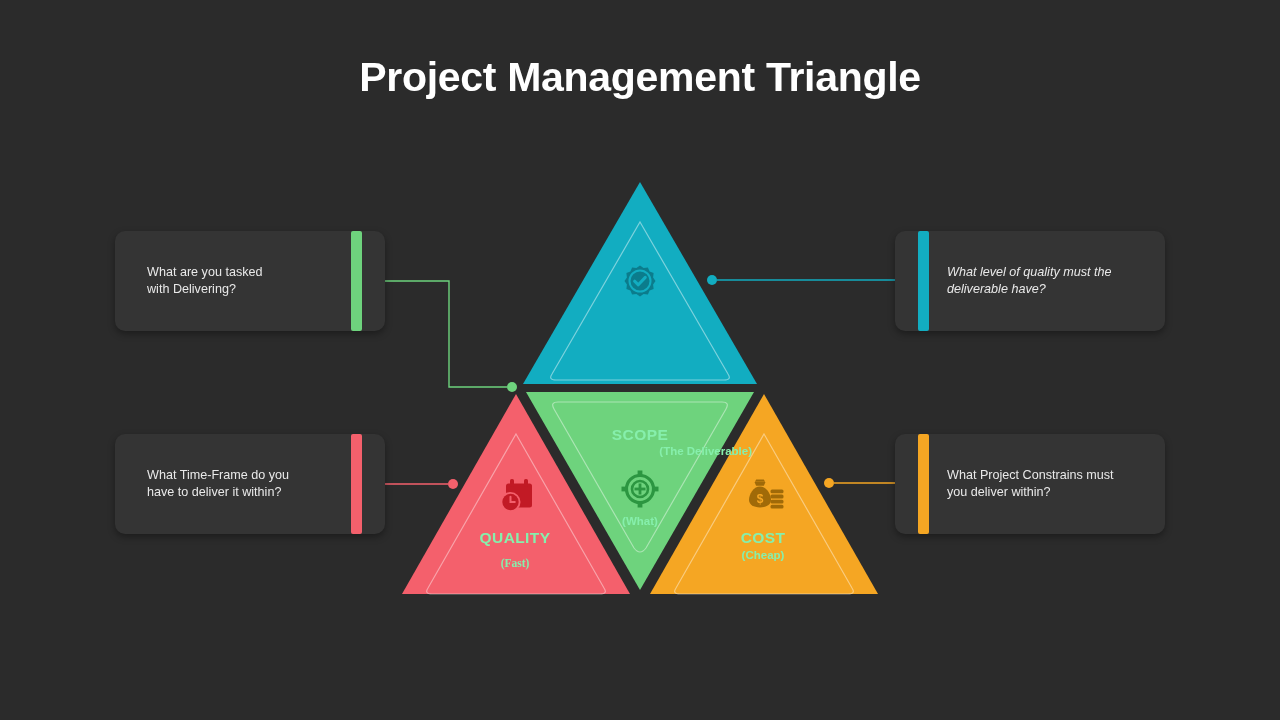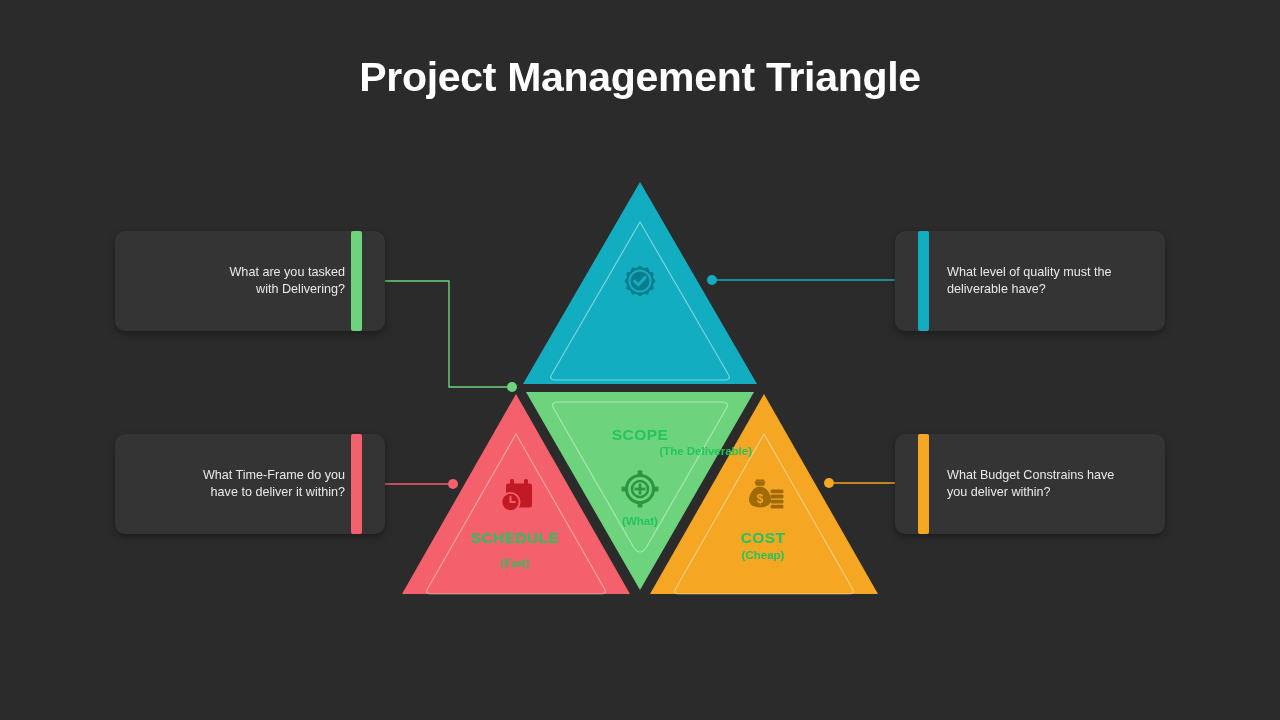--- a/index.html
+++ b/index.html
@@ -38,22 +38,22 @@
     position: absolute;
     top: 50%;
     transform: translateY(-50%);
     color: #e9e9e9;
     font-size: 12.6px;
     line-height: 1.35;
     white-space: pre-line;
   }
   
   .card.left .card-text {
-    right: 40px; left: 20px;
-    text-align: right;
+    right: 40px; left: 32px;
+    text-align: left;
   }
   .card.right .card-text {
     left: 52px; right: 16px;
     text-align: left;
   }
   .accent {
     position: absolute;
     top: 0; bottom: 0;
     width: 11px;
     border-radius: 2px;
@@ -73,21 +73,21 @@
   #triangle-diagram {
     position: absolute;
     left: 398px; top: 178px;
     width: 484px; height: 420px;
   }
   #triangle-svg { position: absolute; inset: 0; }
 
   .tri-label {
     position: absolute;
     text-align: center;
-    color: #22c55e;
+    color: #86efac;
     width: 200px;
   }
   .tri-title {
     font-size: 15.5px;
     font-weight: bold;
     letter-spacing: 0.4px;
     line-height: 1.25;
   }
   .tri-sub {
     font-size: 11.5px;
@@ -123,28 +123,28 @@
 with Delivering?</div>
     <div class="accent" style="background:#6ED37D;"></div>
   </div>
 
   <div class="card left" style="left:115px; top:434px;padding-left:48px;">
     <div class="card-text">What Time-Frame do you
 have to deliver it within?</div>
     <div class="accent" style="background:#F4606C;"></div>
   </div>
 
-  <div class="card right" style="left:895px; top:231px;">
+  <div class="card right" style="left:895px; top:231px;font-style:italic;">
     <div class="card-text">What level of quality must the
 deliverable have?</div>
     <div class="accent" style="background:#12ADC1;"></div>
   </div>
 
   <div class="card right" style="left:895px; top:434px;">
-    <div class="card-text">What Budget Constrains have
+    <div class="card-text">What Project Constrains must
 you deliver within?</div>
     <div class="accent" style="background:#F5A623;"></div>
   </div>
 
   <div id="triangle-diagram">
 
     <svg id="triangle-svg" viewBox="0 0 484 420" width="484" height="420">
 
       <g>
         <polygon points="242,4 359,206 125,206" fill="#12ADC1"></polygon>
@@ -194,21 +194,21 @@
     <div class="tri-icon" style="left:98px; top:297px;">
       <svg width="42" height="42" viewBox="0 0 42 42">
         <rect x="10" y="8.5" width="26" height="24" rx="2.5" fill="#C21A25"></rect>
         <rect x="14" y="4" width="4" height="8" rx="1.6" fill="#C21A25"></rect>
         <rect x="28" y="4" width="4" height="8" rx="1.6" fill="#C21A25"></rect>
         <circle cx="14.5" cy="27" r="10" fill="#F4606C"></circle>
         <circle cx="14.5" cy="27" r="8.2" fill="#C21A25"></circle>
         <path d="M14.5 21.8V27h4.3" fill="none" stroke="#F4606C" stroke-width="2" stroke-linecap="round"></path>
       </svg>
     </div>
-    <div class="tri-label tri-title" style="left:17px; top:350px;">SCHEDULE</div>
+    <div class="tri-label tri-title" style="left:17px; top:350px;">QUALITY</div>
     <div class="tri-label tri-sub" style="left:17px; top:378px;font-family:Liberation Serif, serif;">(Fast)</div>
 
     <div class="tri-icon" style="left:344px; top:297px;">
       <svg width="44" height="42" viewBox="0 0 44 42">
         <path fill="#A06A08" d="M12.5 7h11l-1.6 3.8h-7.8z"></path>
         <path fill="#A06A08" d="M14.2 4.6h7.6l1.3 2.1h-10.2z"></path>
         <path fill="#A06A08" d="M18 11.5c6.6 0 11 8 11 13.3 0 5-4.6 7.6-11 7.6S7 29.8 7 24.8C7 19.5 11.4 11.5 18 11.5z"></path>
         <text x="18" y="28" font-size="12" font-weight="bold" fill="#F5A623" text-anchor="middle" font-family="Liberation Sans, sans-serif">$</text>
         <g fill="#A06A08">
           <rect x="28.5" y="14.5" width="13" height="3.8" rx="1.5"></rect>

